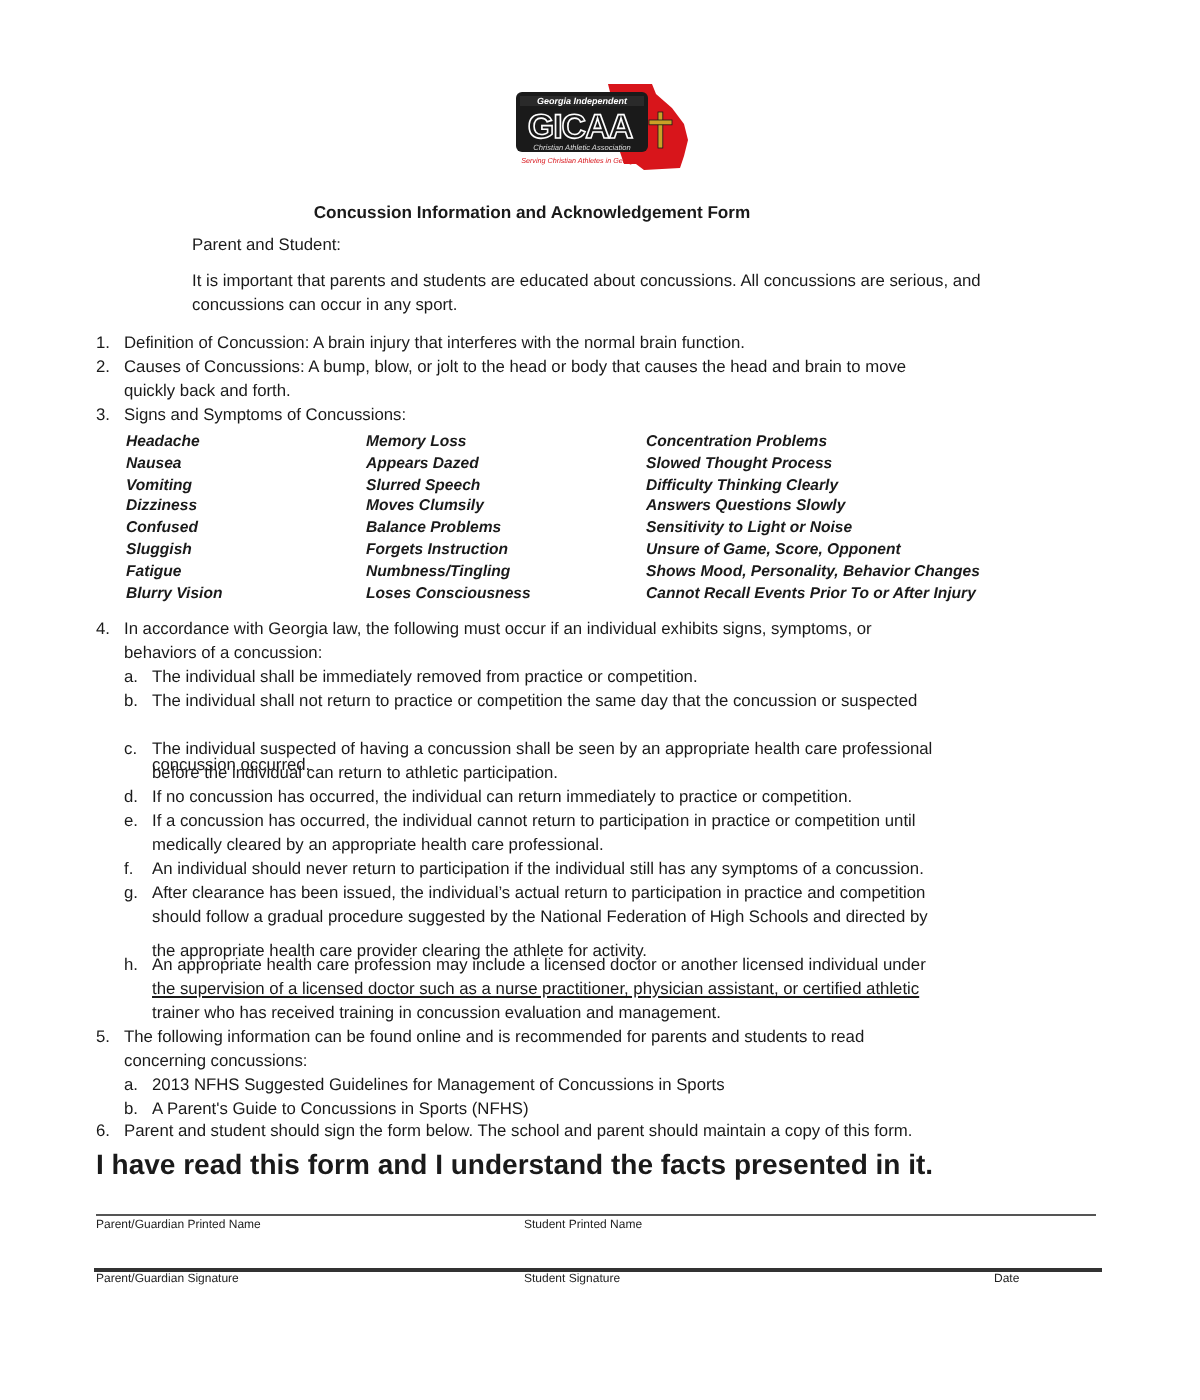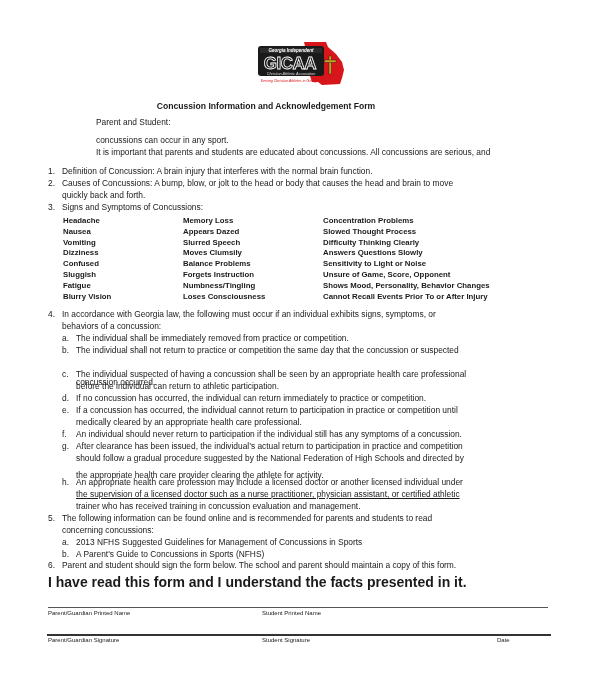--- a/index.html
+++ b/index.html
@@ -20,21 +20,21 @@
     .p-salute { left: 48px; top: 117px; }
     .p-intro { left: 48px; top: 135px; }
     .num { position: absolute; font-size: 8.4px; line-height: 11.8px; }
     .num .n { position: absolute; left: 0; }
     .num .t { position: absolute; left: 14px; white-space: nowrap; }
     .sym-grid {
       position: absolute; left: 63px; top: 216px;
       font-size: 7.8px; font-weight: bold; line-height: 10.8px;
     }
     .sym-col { position: absolute; top: 0; white-space: nowrap; }
-    .sym-col div { height: 10.8px; }
+    .sym-col div { height: 10.8px; font-style: italic; }
     .sub { position: absolute; font-size: 8.4px; line-height: 11.8px; }
     .sub .n { position: absolute; left: 0; }
     .sub .t { position: absolute; left: 14px; white-space: nowrap; }
     .ack {
       position: absolute; left: 48px; top: 574px; font-weight: bold; font-size: 14px;
     }
     .sig-line { position: absolute; height: 0; }
     .line1 { left: 48px; top: 607px; width: 500px; border-top: 1px solid #555; }
     .line2 { left: 47px; top: 634px; width: 504px; border-top: 2px solid #333; }
     .sig-label { position: absolute; font-size: 6px; color: #222; white-space: nowrap; }
@@ -56,22 +56,22 @@
     <rect x="77" y="18" width="2.4" height="18" fill="#c9a227" stroke="#1a1a1a" stroke-width="0.4"></rect>
     <rect x="72.5" y="22" width="11.5" height="2.4" fill="#c9a227" stroke="#1a1a1a" stroke-width="0.4"></rect>
     <text x="38" y="43.5" font-family="Liberation Sans, sans-serif" font-size="3.6" font-style="italic" fill="#d8151b" text-anchor="middle">Serving Christian Athletes in Georgia</text>
   </svg>
 </div>
 
 <div class="title">Concussion Information and Acknowledgement Form</div>
 
 <div class="txt p-salute">Parent and Student:</div>
 <div class="txt p-intro">
+  <div>It is important that parents and students are educated about concussions.  All concussions are serious, and</div>
   <div>concussions can occur in any sport.</div>
-  <div>It is important that parents and students are educated about concussions.  All concussions are serious, and</div>
 </div>
 
 <div class="num" style="left:48px; top:166px;">
   <span class="n">1.</span>
   <span class="t">Definition of Concussion:  A brain injury that interferes with the normal brain function.</span>
 </div>
 
 <div class="num" style="left:48px; top:178px;">
   <span class="n">2.</span>
   <span class="t">Causes of Concussions:  A bump, blow, or jolt to the head or body that causes the head and brain to move</span>

